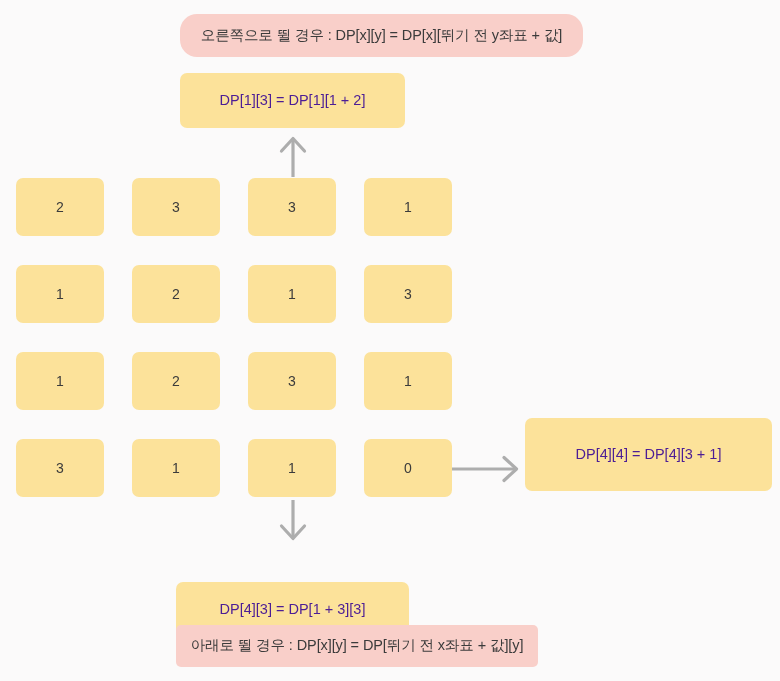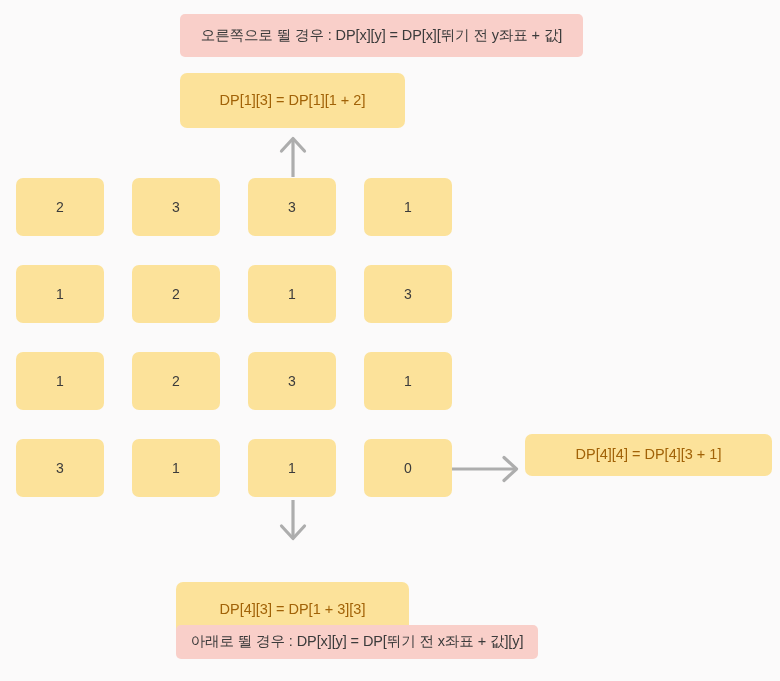--- a/index.html
+++ b/index.html
@@ -33,21 +33,21 @@
     text-align: center;
     letter-spacing: -0.1px;
     white-space: nowrap;
   }
 
   
   .formula {
     position: absolute;
     background: #FCE29A;
     border-radius: 7px;
-    color: #a16207;
+    color: #4c1d95;
     font-size: 14.5px;
     line-height: 1.2;
     display: flex;
     align-items: center;
     justify-content: center;
     text-align: center;
     white-space: nowrap;
   }
 
   
@@ -71,21 +71,21 @@
   .arrow svg {
     display: block;
     overflow: visible;
   }
 </style>
 </head>
 <body>
 
 <div id="canvas">
 
-  <div class="note" id="note-top" style="left:180px; top:14px; width:403px; height:43px;">오른쪽으로 뛸 경우 : DP[x][y] = DP[x][뛰기 전 y좌표 + 값]</div>
+  <div class="note" id="note-top" style="left:180px; top:14px; width:403px; height:43px;border-radius:17px;">오른쪽으로 뛸 경우 : DP[x][y] = DP[x][뛰기 전 y좌표 + 값]</div>
 
   <div class="formula" id="formula-top" style="left:180px; top:73px; width:225px; height:55px;">DP[1][3] = DP[1][1 + 2]</div>
 
   <div class="arrow" style="left:277px; top:133px; width:32px; height:44px;">
     <svg width="32" height="44" viewBox="0 0 32 44">
       <line x1="16" y1="44" x2="16" y2="6" stroke="#ADADAD" stroke-width="3.2" stroke-linecap="butt"></line>
       <polyline points="4.5,18 16,5.5 27.5,18" fill="none" stroke="#ADADAD" stroke-width="3.2" stroke-linecap="round" stroke-linejoin="round"></polyline>
     </svg>
   </div>
 
@@ -109,26 +109,26 @@
   <div class="cell" style="left:248px; top:439px;">1</div>
   <div class="cell" style="left:364px; top:439px;">0</div>
 
   <div class="arrow" style="left:452px; top:452px; width:70px; height:34px;">
     <svg width="70" height="34" viewBox="0 0 70 34">
       <line x1="0" y1="17" x2="64" y2="17" stroke="#ADADAD" stroke-width="3.2" stroke-linecap="butt"></line>
       <polyline points="52,5.5 64.5,17 52,28.5" fill="none" stroke="#ADADAD" stroke-width="3.2" stroke-linecap="round" stroke-linejoin="round"></polyline>
     </svg>
   </div>
 
-  <div class="formula" id="formula-right" style="left:525px; top:434px; width:247px; height:42px;">DP[4][4] = DP[4][3 + 1]</div>
+  <div class="formula" id="formula-right" style="left:525px; top:418px; width:247px; height:73px;">DP[4][4] = DP[4][3 + 1]</div>
 
   <div class="arrow" style="left:277px; top:500px; width:32px; height:44px;">
     <svg width="32" height="44" viewBox="0 0 32 44">
       <line x1="16" y1="0" x2="16" y2="38" stroke="#ADADAD" stroke-width="3.2" stroke-linecap="butt"></line>
       <polyline points="4.5,26 16,38.5 27.5,26" fill="none" stroke="#ADADAD" stroke-width="3.2" stroke-linecap="round" stroke-linejoin="round"></polyline>
     </svg>
   </div>
 
   <div class="formula" id="formula-bottom" style="left:176px; top:582px; width:233px; height:55px;">DP[4][3] = DP[1 + 3][3]</div>
 
-  <div class="note" id="note-bottom" style="left:176px; top:625px; width:362px; height:34px;">아래로 뛸 경우 : DP[x][y] = DP[뛰기 전 x좌표 + 값][y]</div>
+  <div class="note" id="note-bottom" style="left:176px; top:625px; width:362px; height:42px;">아래로 뛸 경우 : DP[x][y] = DP[뛰기 전 x좌표 + 값][y]</div>
 
 </div>
 
 </body></html>

